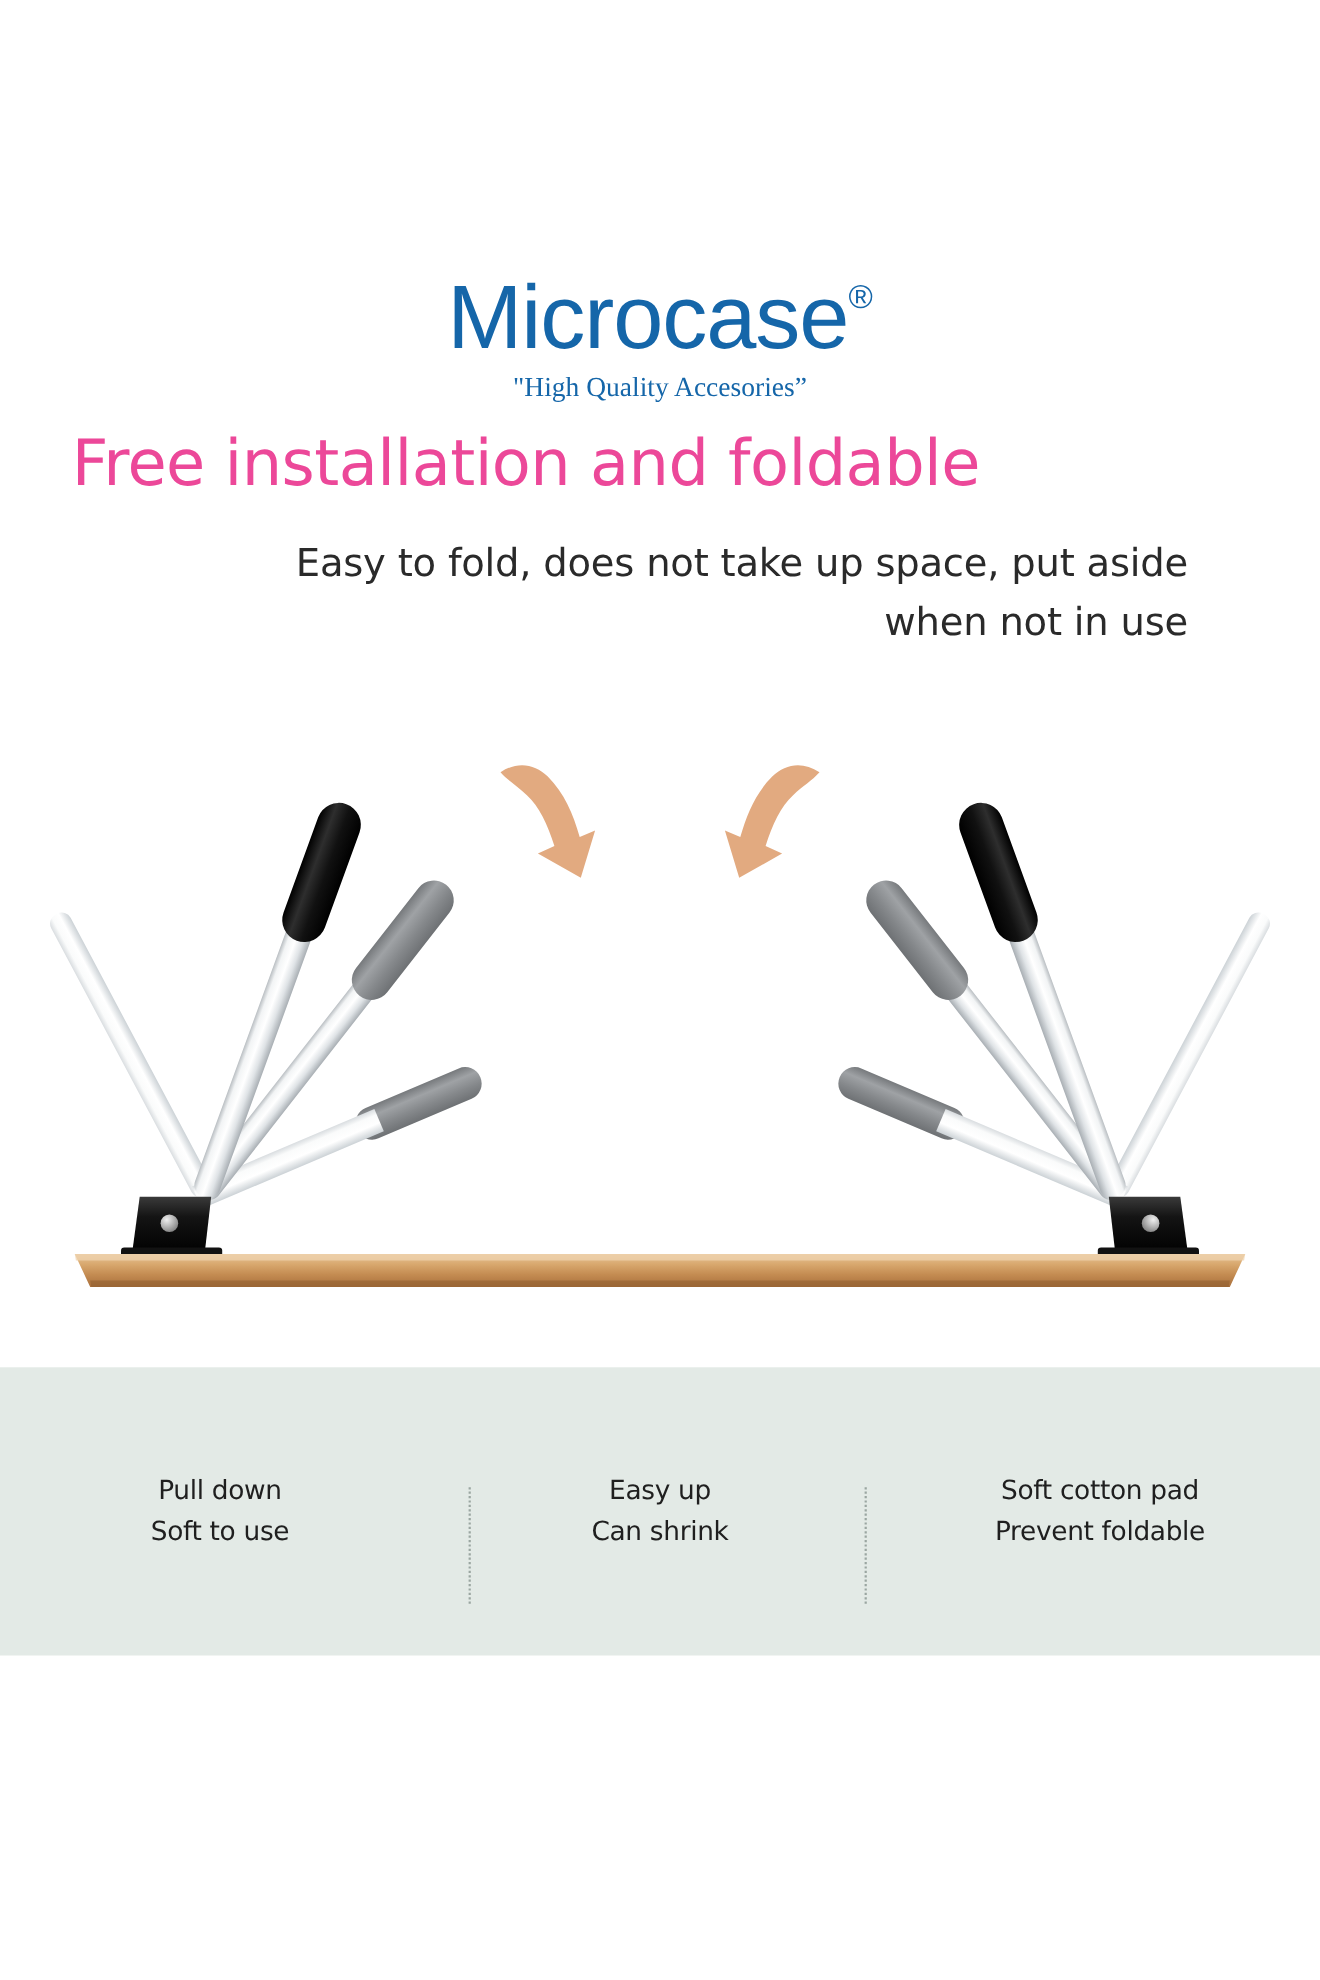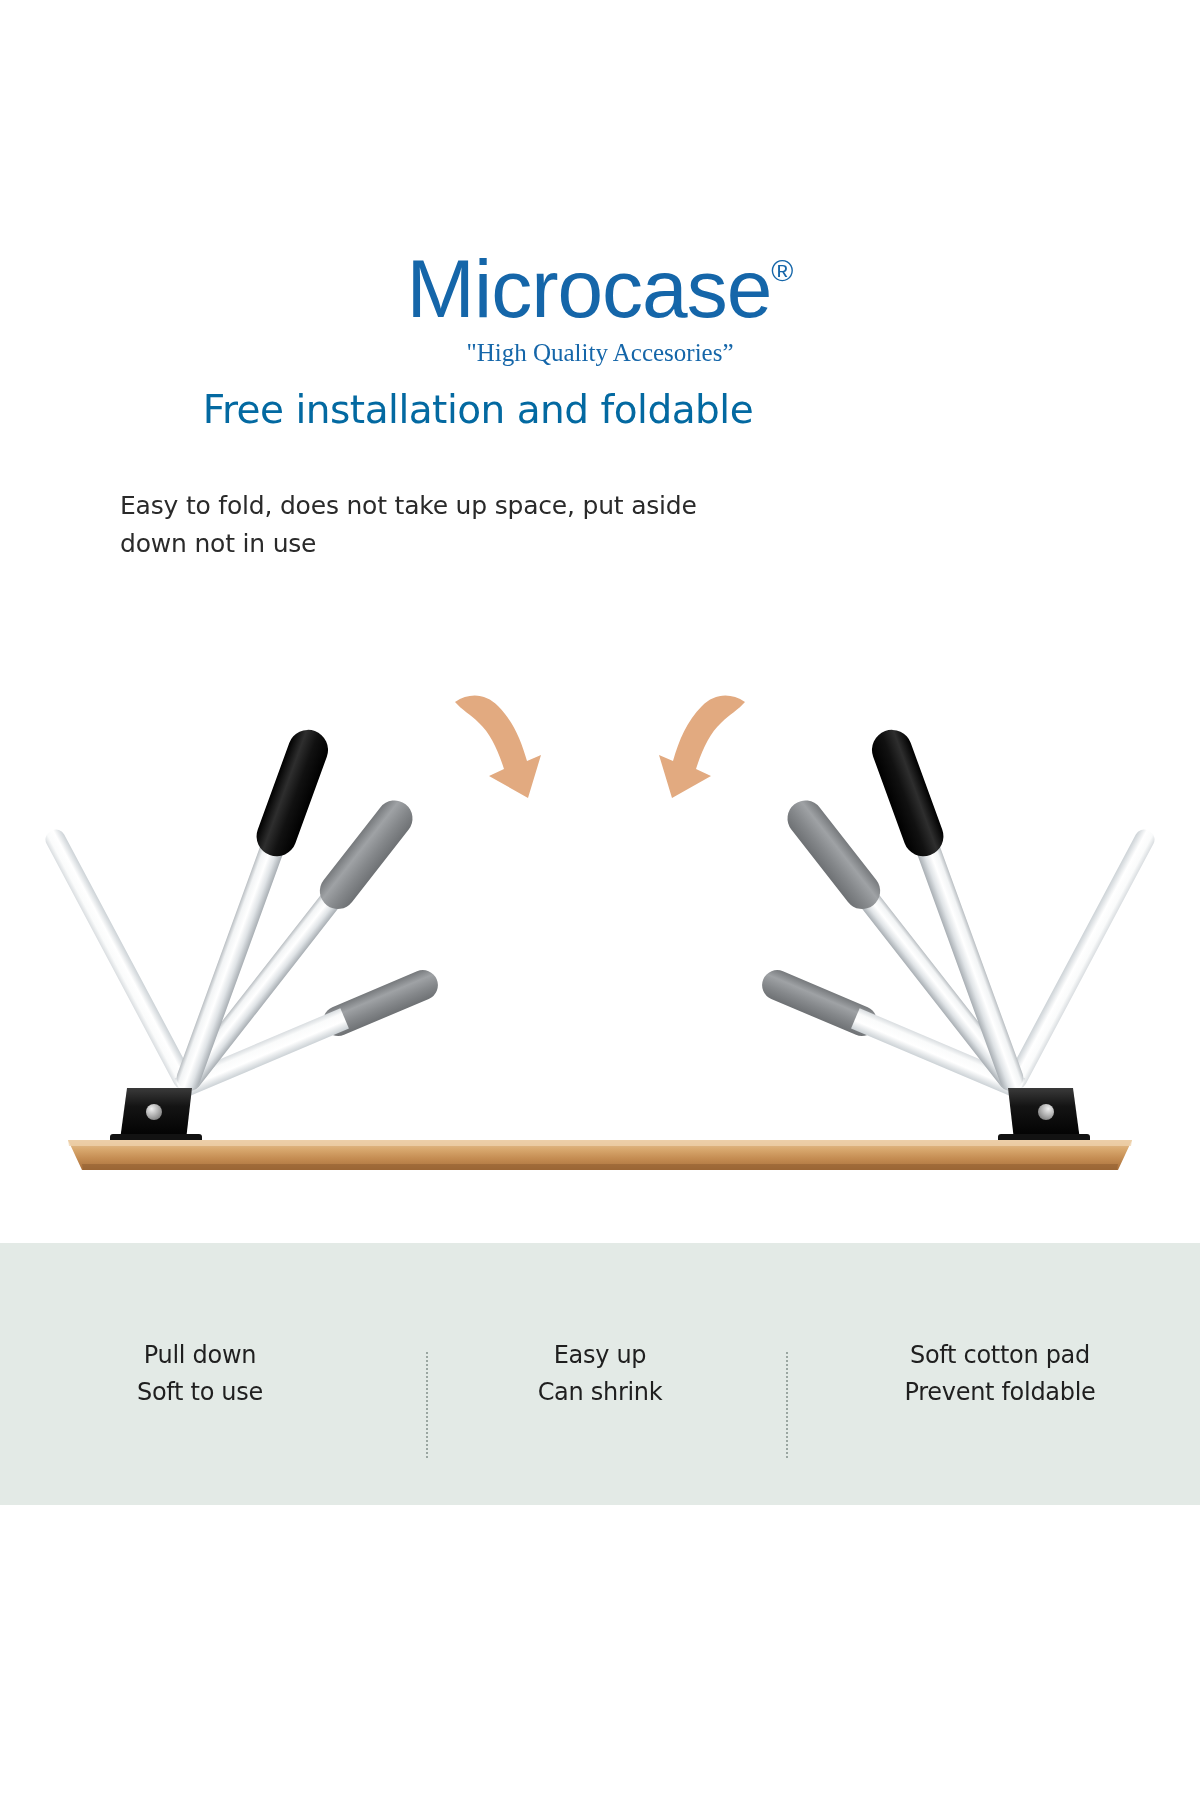--- a/index.html
+++ b/index.html
@@ -37,34 +37,34 @@
     color:#1566a9;
     font-family:"Liberation Serif","DejaVu Serif",serif;
     font-size:25px;
     font-weight:400;
     line-height:1.1;
     white-space:nowrap;
   }
   .headline{
     position:absolute;left:0;top:388px;width:956px;
     text-align:center;
-    color:#0369a1;
+    color:#ec4899;
     font-family:"DejaVu Sans",sans-serif;
-    font-size:39px;
+    font-size:58px;
     font-weight:400;
     letter-spacing:-0.5px;
     line-height:1.15;
     white-space:nowrap;
   }
   .subtitle{
     position:absolute;left:120px;top:487px;width:960px;
-    text-align:left;
+    text-align:right;
     color:#2a2a2a;
     font-family:"DejaVu Sans",sans-serif;
-    font-size:25px;
+    font-size:35px;
     font-weight:400;
     line-height:1.52;
     letter-spacing:-0.2px;
   }
   .subtitle .l2{display:block;}
 
   
   .illus{position:absolute;left:0;top:640px;width:1200px;height:660px;}
   .illus svg{display:block;}
 
@@ -103,21 +103,21 @@
   <div class="header">
 
     <div class="brand"><span>Microcase</span><span class="reg">®</span></div>
 
     <div class="tagline">"High Quality Accesories”</div>
 
     <div class="headline">Free installation and foldable</div>
 
     <div class="subtitle">
       <span class="l1">Easy to fold, does not take up space, put aside</span>
-      <span class="l2">down not in use</span>
+      <span class="l2">when not in use</span>
     </div>
   </div>
 
   <div class="illus">
     <svg width="1200" height="660" viewBox="0 0 1200 660" xmlns="http://www.w3.org/2000/svg">
       <defs>
 
         <linearGradient id="tube" x1="0" y1="0" x2="1" y2="0">
           <stop offset="0" stop-color="#b9bec2"></stop>
           <stop offset="0.18" stop-color="#f2f4f5"></stop>

